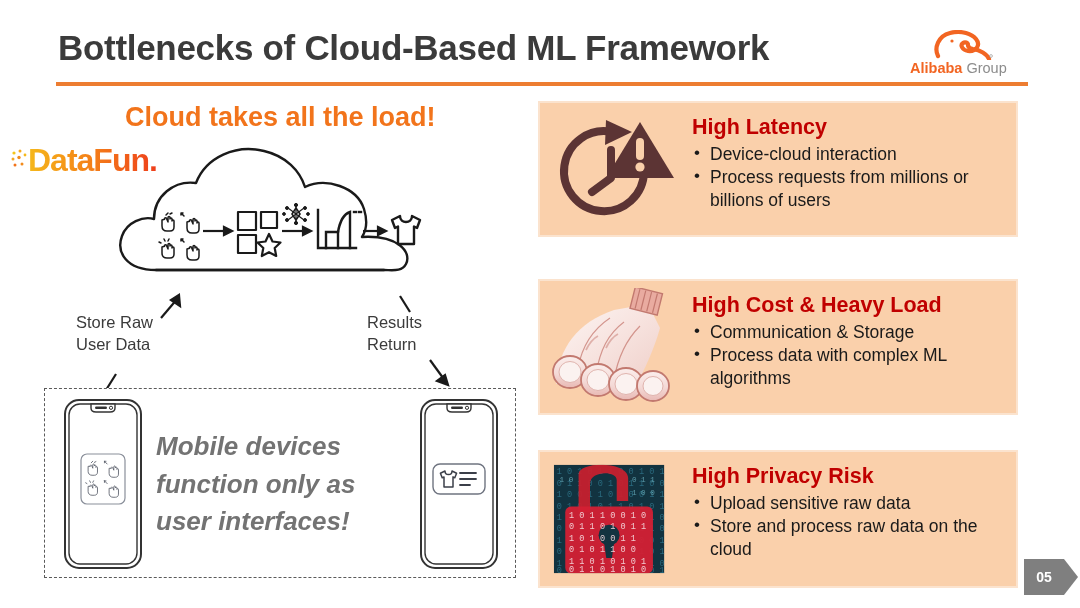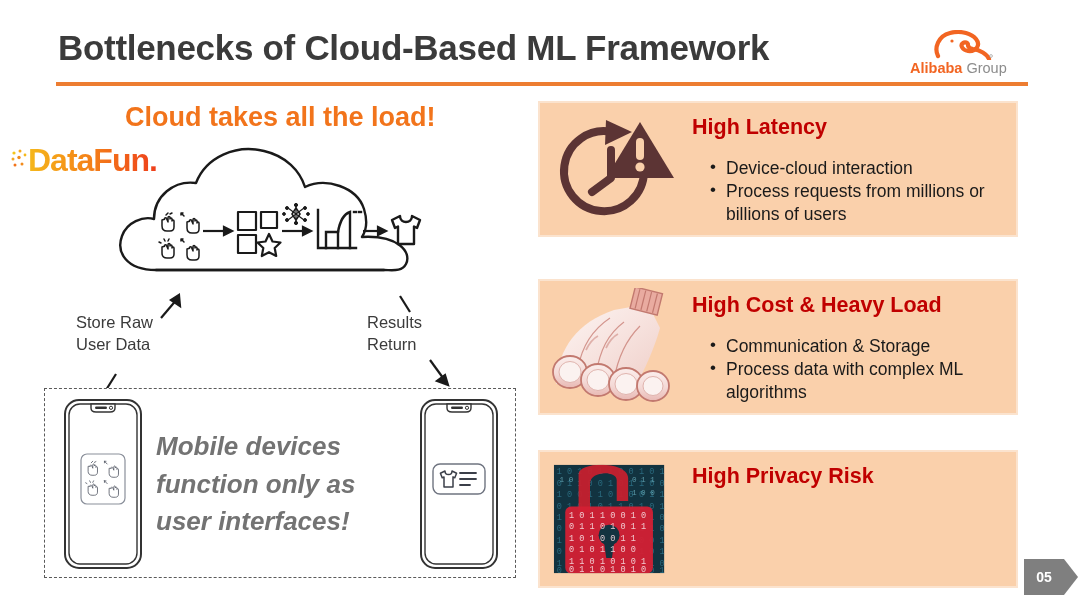--- a/index.html
+++ b/index.html
@@ -97,21 +97,21 @@
   .card-icon{
     position:absolute;left:8px;top:50%;transform:translateY(-50%);
     width:128px;height:118px;
   }
   .card-body{position:absolute;left:152px;top:11px;right:8px;}
   .card-title{
     font-size:21.5px;font-weight:bold;color:#C00000;
     margin:0 0 2px 0;white-space:nowrap;line-height:1.25;
     font-family:"Liberation Sans", sans-serif;
   }
-  .card-bullets{list-style:none;margin:16px;padding:0;}
+  .card-bullets{list-style:none;margin:0;padding:0;}
   .card-bullets li{
     position:relative;padding-left:18px;
     font-size:17.5px;color:#1A1A1A;line-height:1.32;
     font-family:"Liberation Sans", sans-serif;
   }
   .card-bullets li::before{
     content:"\2022";position:absolute;left:2px;top:-1px;font-size:17px;color:#1A1A1A;
   }
 
   
@@ -437,20 +437,24 @@
         </g>
         <g fill="#8EE3F2" font-family="'Liberation Mono', monospace" font-size="8" opacity="0.55">
           <text x="86" y="20">0 1 1</text>
           <text x="86" y="34">1 0 0</text>
           <text x="10" y="20">1 0</text>
         </g>
       </g>
     </svg>
     <div class="card-body">
       <div class="card-title">High Privacy Risk</div>
+      <ul class="card-bullets">
+        <li>Upload sensitive raw data</li>
+        <li>Store and process raw data on the cloud</li>
+      </ul>
     </div>
   </div>
 
   <div class="page-badge">
     <svg viewBox="0 0 56 36" width="56" height="36" style="position:absolute;left:0;top:0;">
       <path d="M0 0 L40 0 L54 18 L40 36 L0 36 Z" fill="#7F7F7F"></path>
     </svg>
     <div class="page-badge-num">05</div>
   </div>
 

